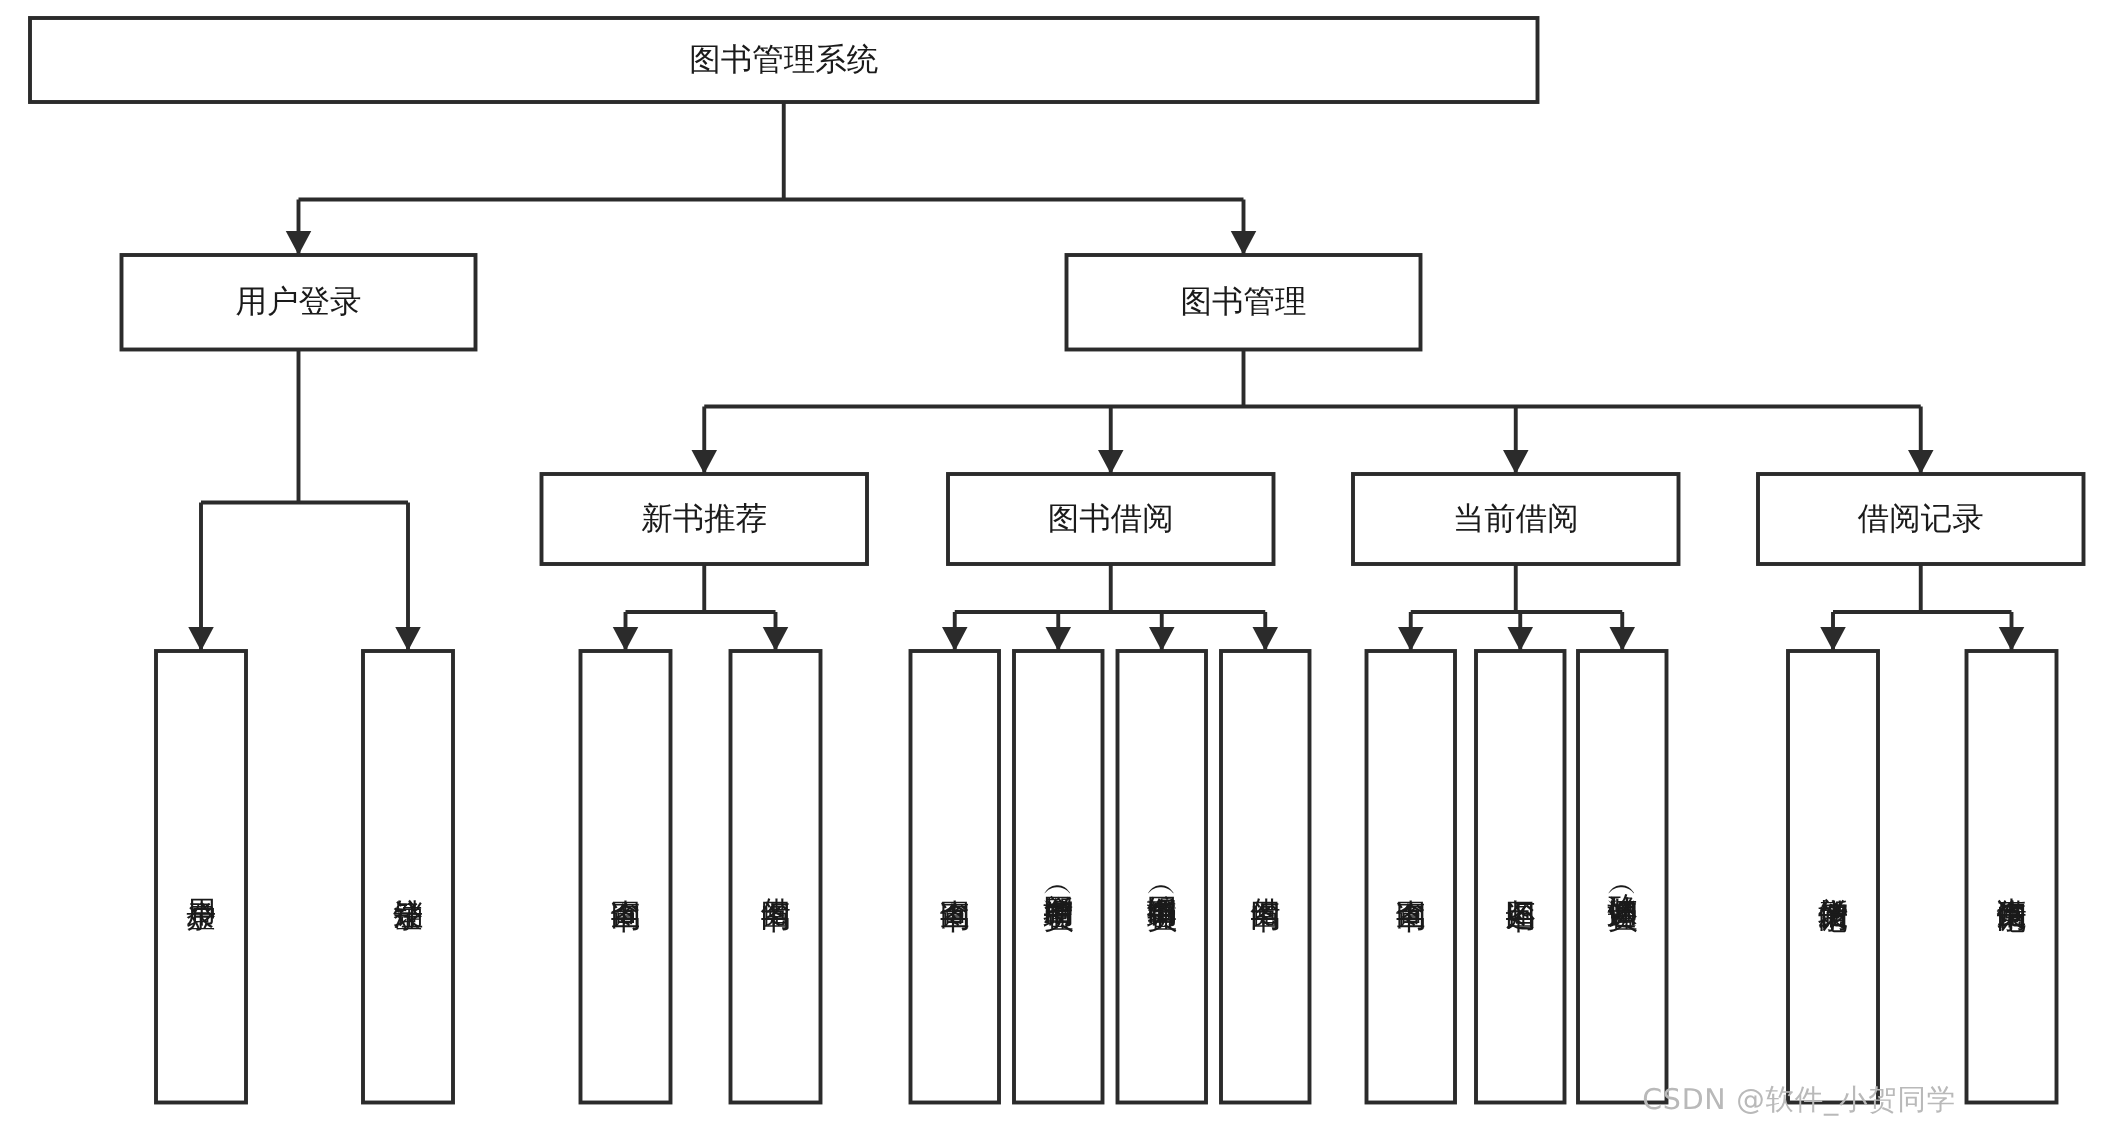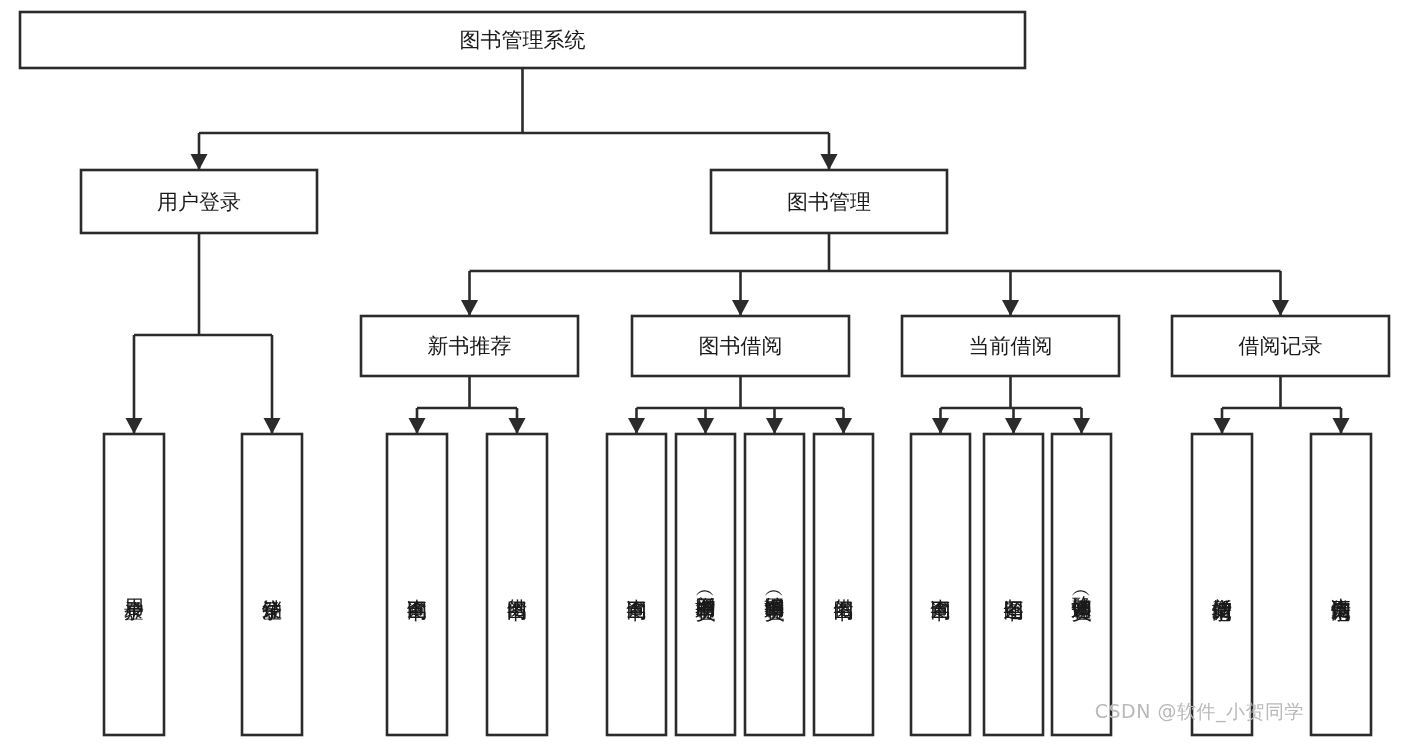--- a/index.html
+++ b/index.html
@@ -66,21 +66,21 @@
     color: #1a1a1a;
     writing-mode: vertical-rl;
     text-orientation: upright;
     letter-spacing: 1px;
     text-align: center;
     white-space: nowrap;
   }
   .watermark {
     position: absolute;
     right: 10px;
-    bottom: 22px;
+    bottom: 1px;
     font-family: "DejaVu Sans", "Liberation Sans", sans-serif;
     font-size: 19px;
     color: #b9b9b9;
     letter-spacing: 0.5px;
     user-select: none;
     white-space: nowrap;
   }
 </style>
 </head>
 <body>

